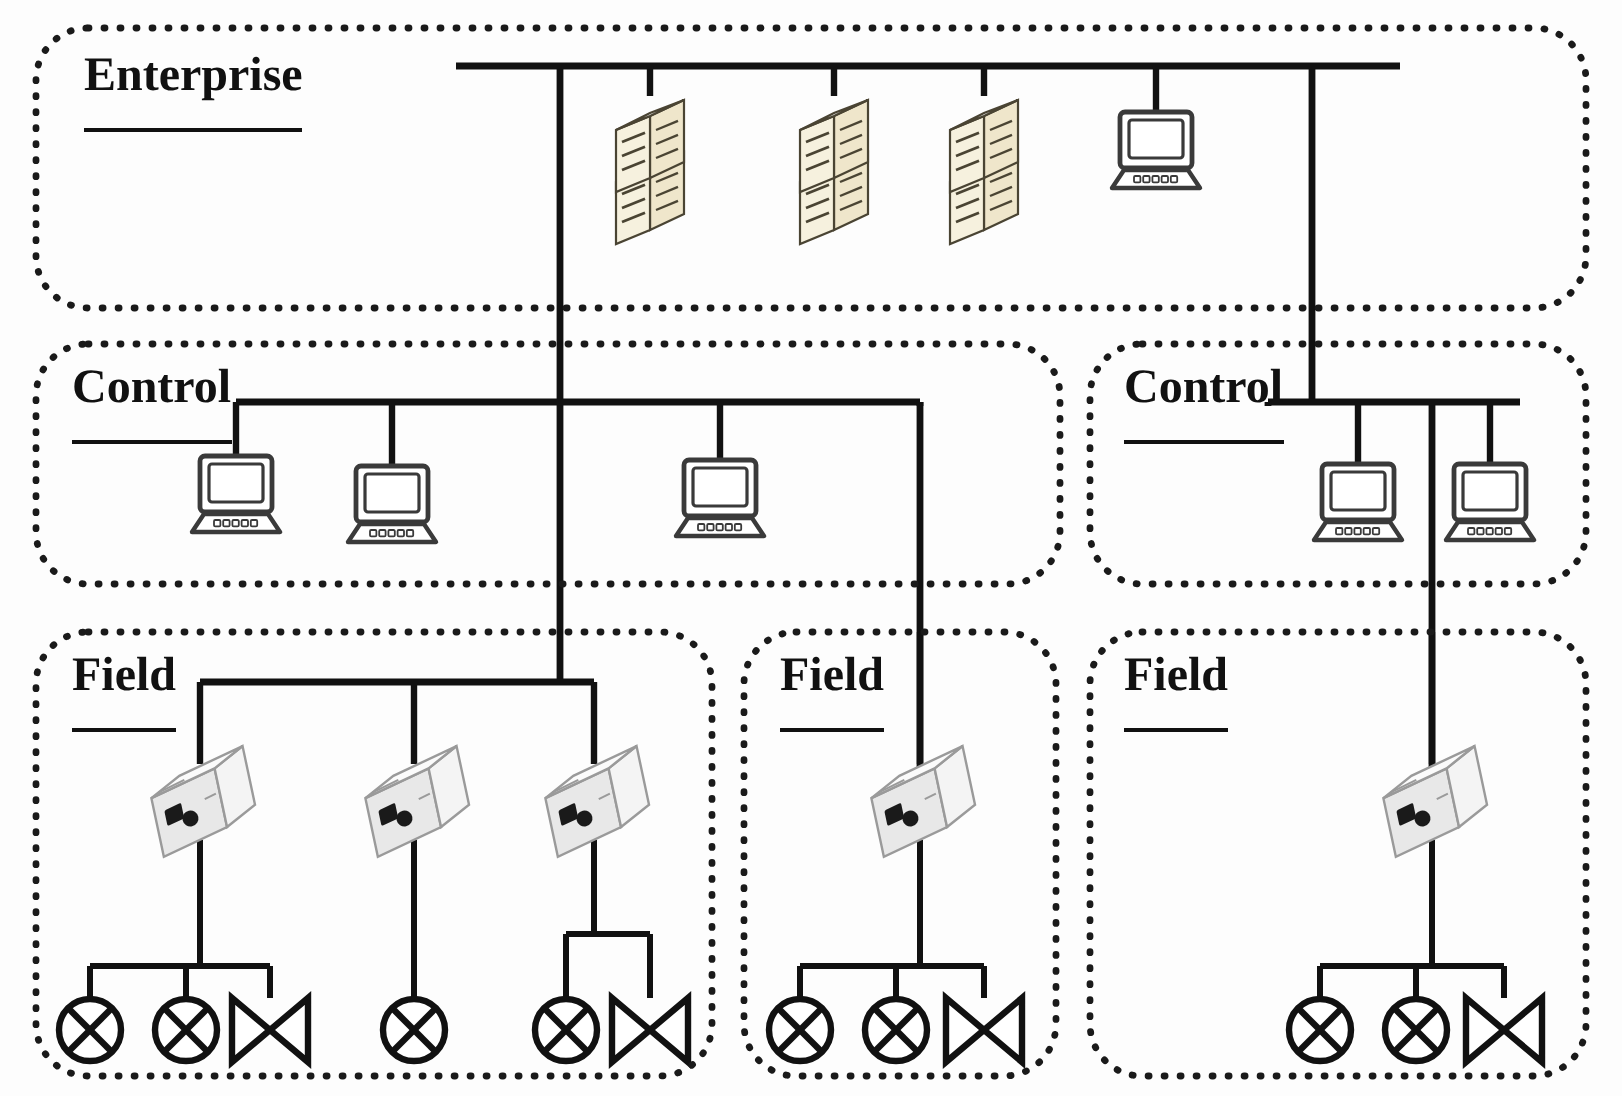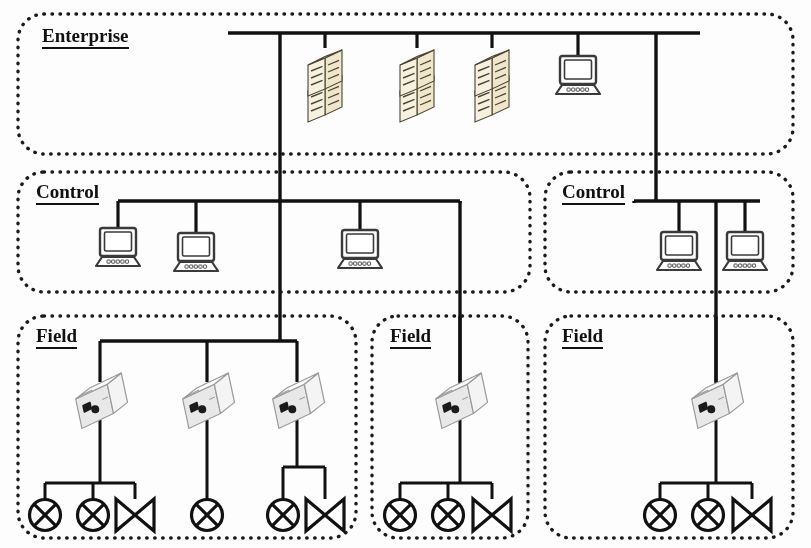--- a/index.html
+++ b/index.html
@@ -4,25 +4,25 @@
 <title>ICS Network Architecture</title>
 <style>
   html,body{margin:0;padding:0;background:#ffffff;}
   body{width:811px;height:548px;font-family:"Liberation Serif",serif;overflow:hidden;}
   #stage{position:relative;width:811px;height:548px;background:#fdfdfd;}
   #stage svg{position:absolute;left:0;top:0;}
   .zone-label{
     position:absolute;
     font-family:"Liberation Serif",serif;
     font-weight:bold;
-    font-size:19px;
+    font-size:24px;
     color:#111;
     letter-spacing:0px;
     border-bottom:2.5px solid #111;
-    padding-bottom:1px;
+    padding-bottom:13px;
     line-height:1.05;
     white-space:nowrap;
   }
 </style>
 </head>
 <body>
 
 <div id="stage">
   <svg id="diagram-svg" width="811" height="548" viewBox="0 0 811 548" xmlns="http://www.w3.org/2000/svg">
       <g>

